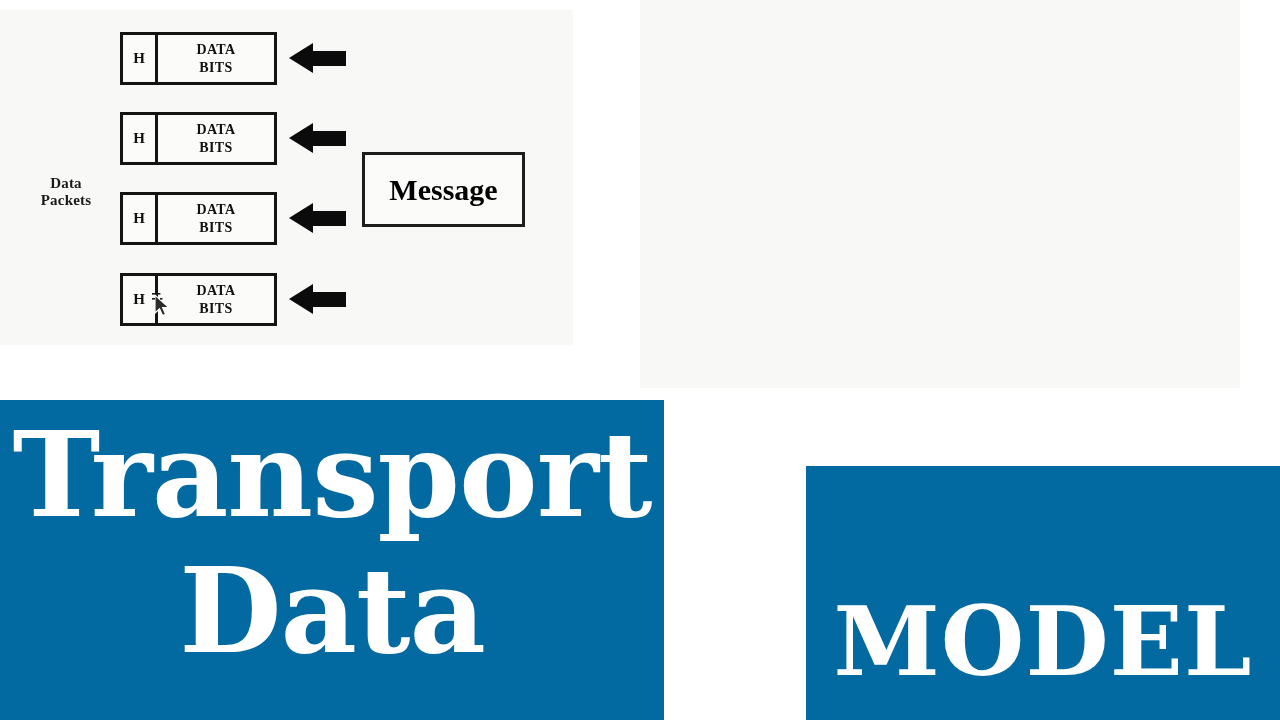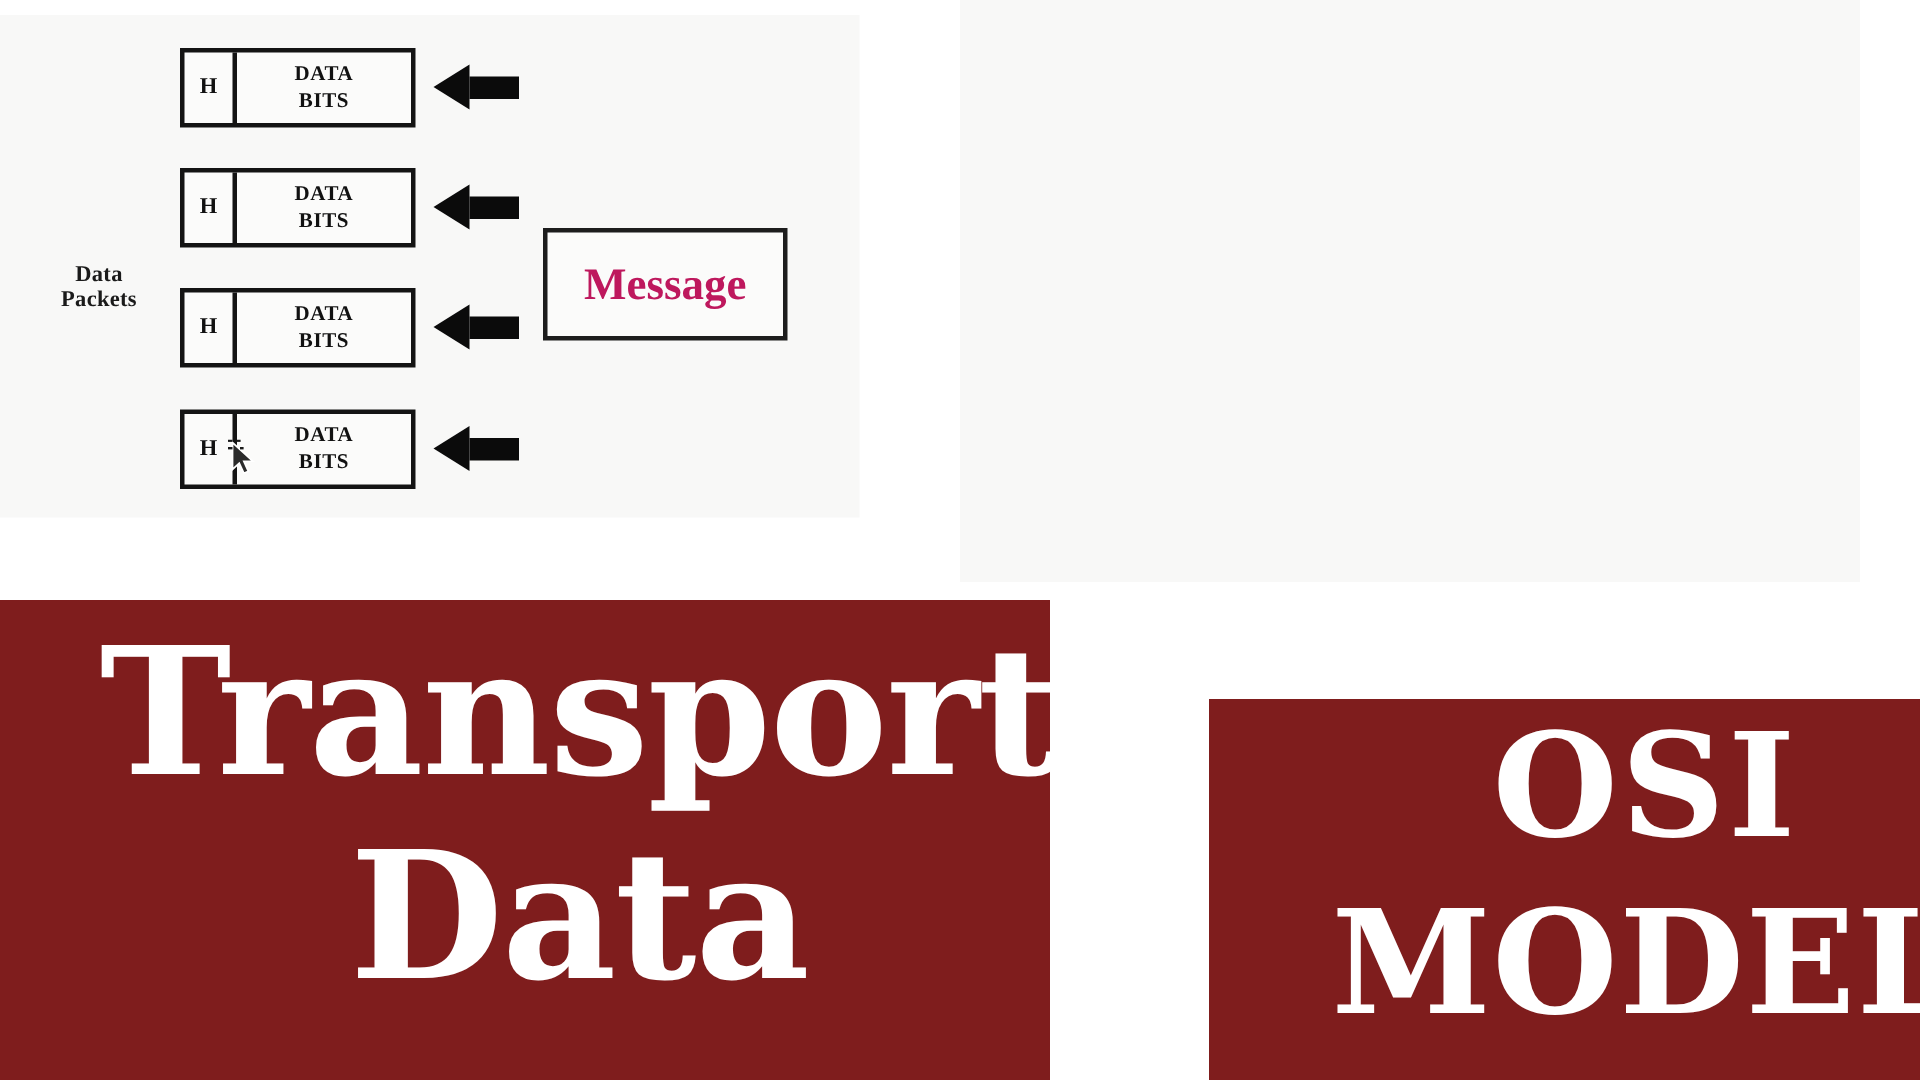--- a/index.html
+++ b/index.html
@@ -72,21 +72,21 @@
   .message-box {
     position: absolute;
     border: 3px solid #1d1d1d;
     background: #fbfbfa;
     display: flex;
     align-items: center;
     justify-content: center;
     box-sizing: border-box;
     font-size: 30px;
     font-weight: bold;
-    color: #be185d;
+    color: #000000;
   }
 
   #data-packets-label {
     left: 10px; top: 165px; width: 112px;
     font-size: 15px;
     letter-spacing: .2px;
   }
 
   
   .arrow-left, .arrow-down { position: absolute; }
@@ -105,23 +105,22 @@
   
   #mouse-cursor {
     position: absolute;
     left: 152px; top: 283px;
     width: 22px; height: 28px;
   }
 
   
   .banner {
     position: absolute;
-    background: #7f1d1d;
+    background: #0369a1;
     overflow: hidden;
-    padding-left: 36px;
   }
   #transport-banner { left: 0px;   top: 400px; width: 664px; height: 320px; }
   #osi-banner       { left: 806px; top: 466px; width: 474px; height: 254px; }
 
   .banner-text {
     position: absolute;
     width: 100%;
     color: #ffffff;
     text-align: center;
     font-weight: bold;
@@ -240,17 +239,16 @@
 
     
   </div>
 
   <div class="banner" id="transport-banner">
     <div class="banner-text" id="transport-line1">Transport</div>
     <div class="banner-text" id="transport-line2">Data</div>
   </div>
 
   <div class="banner" id="osi-banner">
-    <div class="banner-text" id="osi-line1">OSI</div>
     <div class="banner-text" id="osi-line2">MODEL</div>
   </div>
 
 </div>
 
 </body></html>

